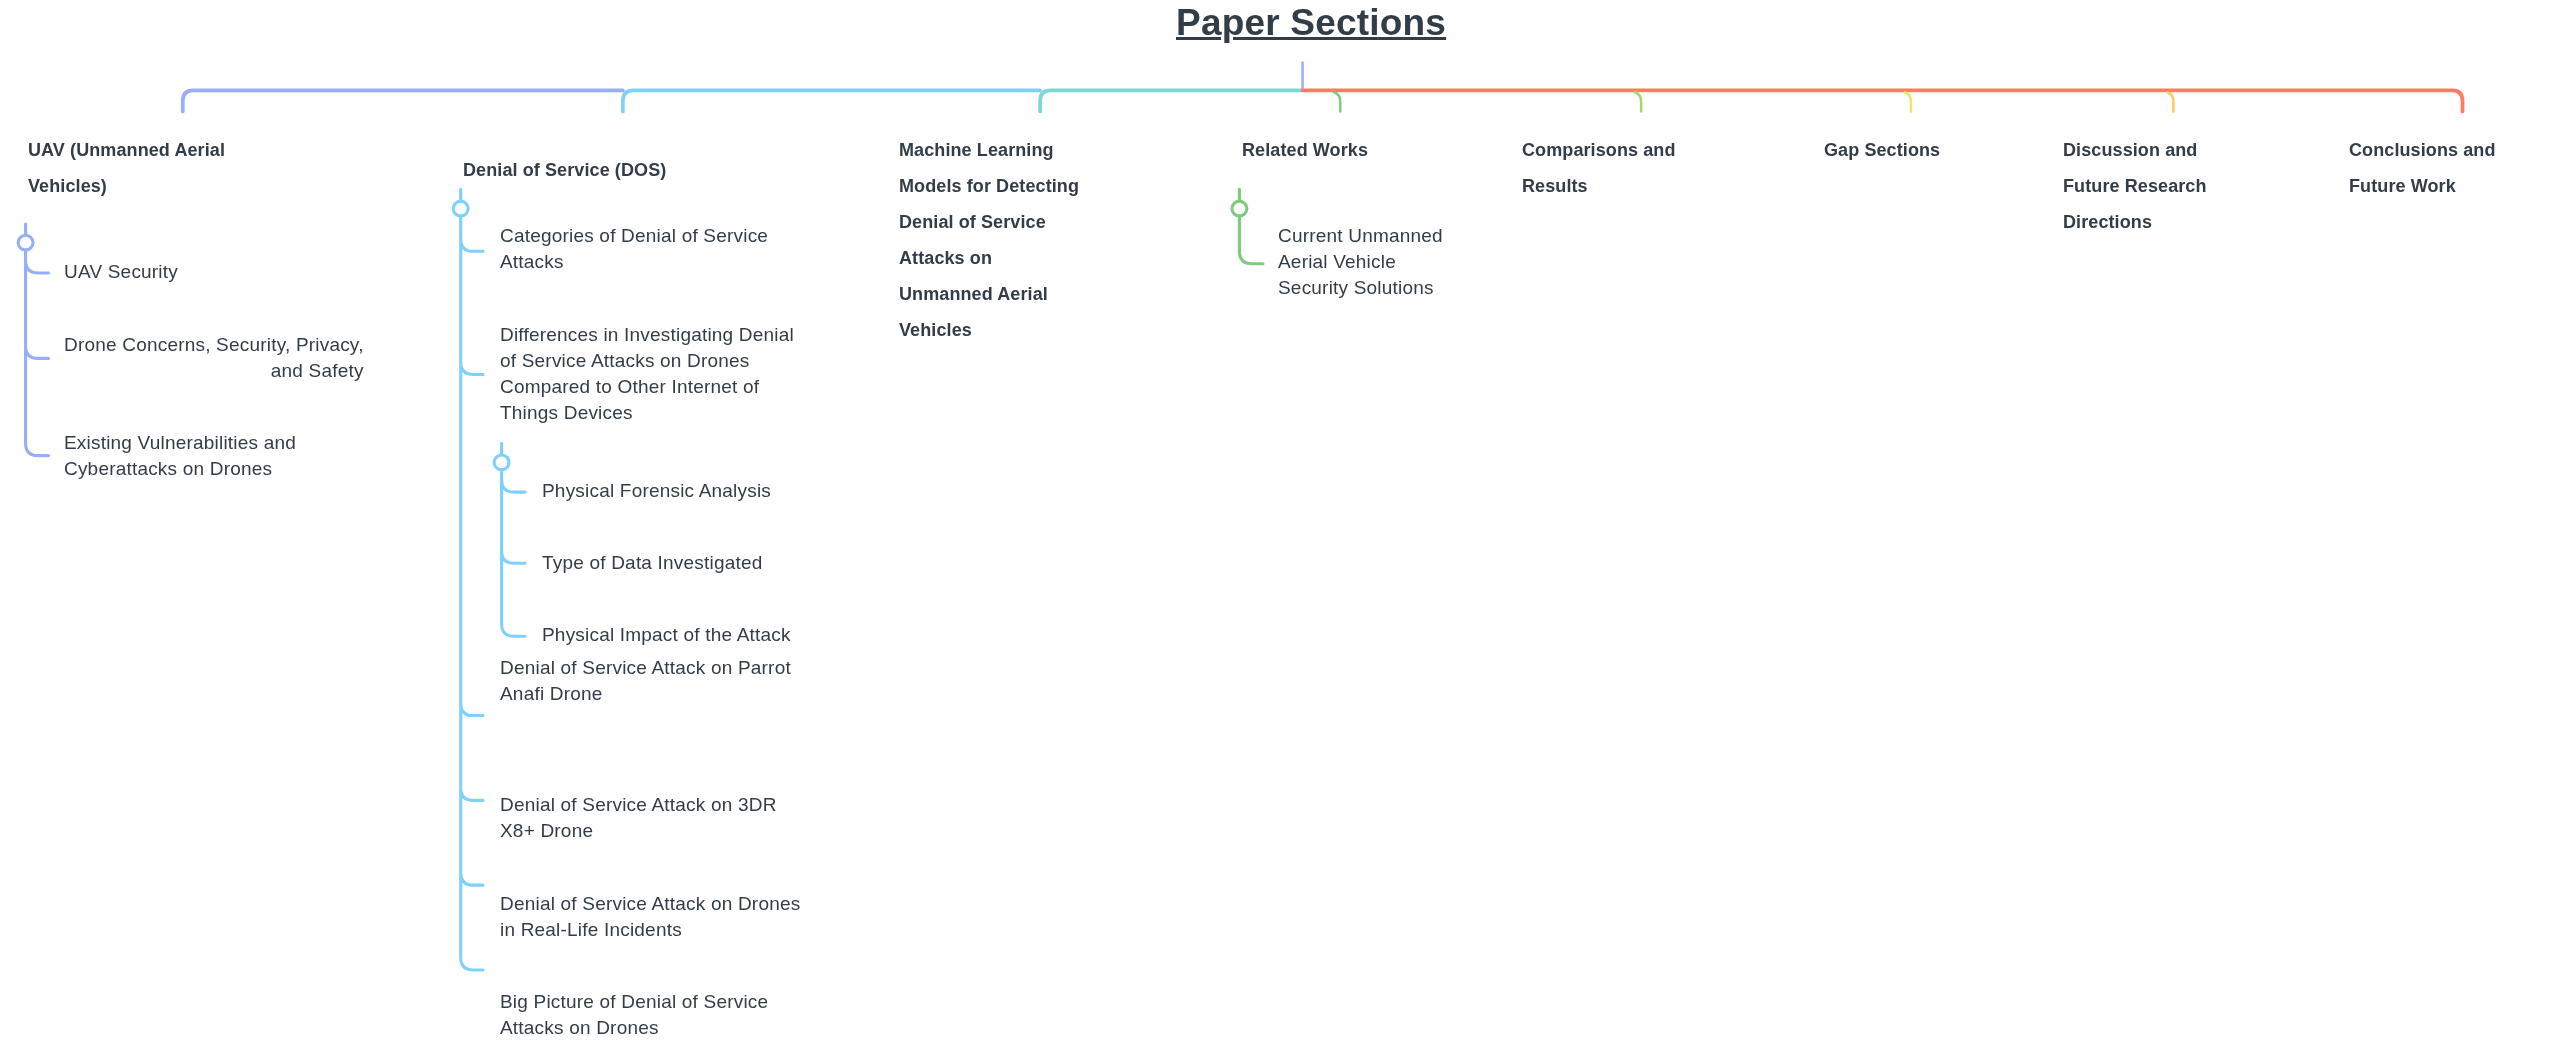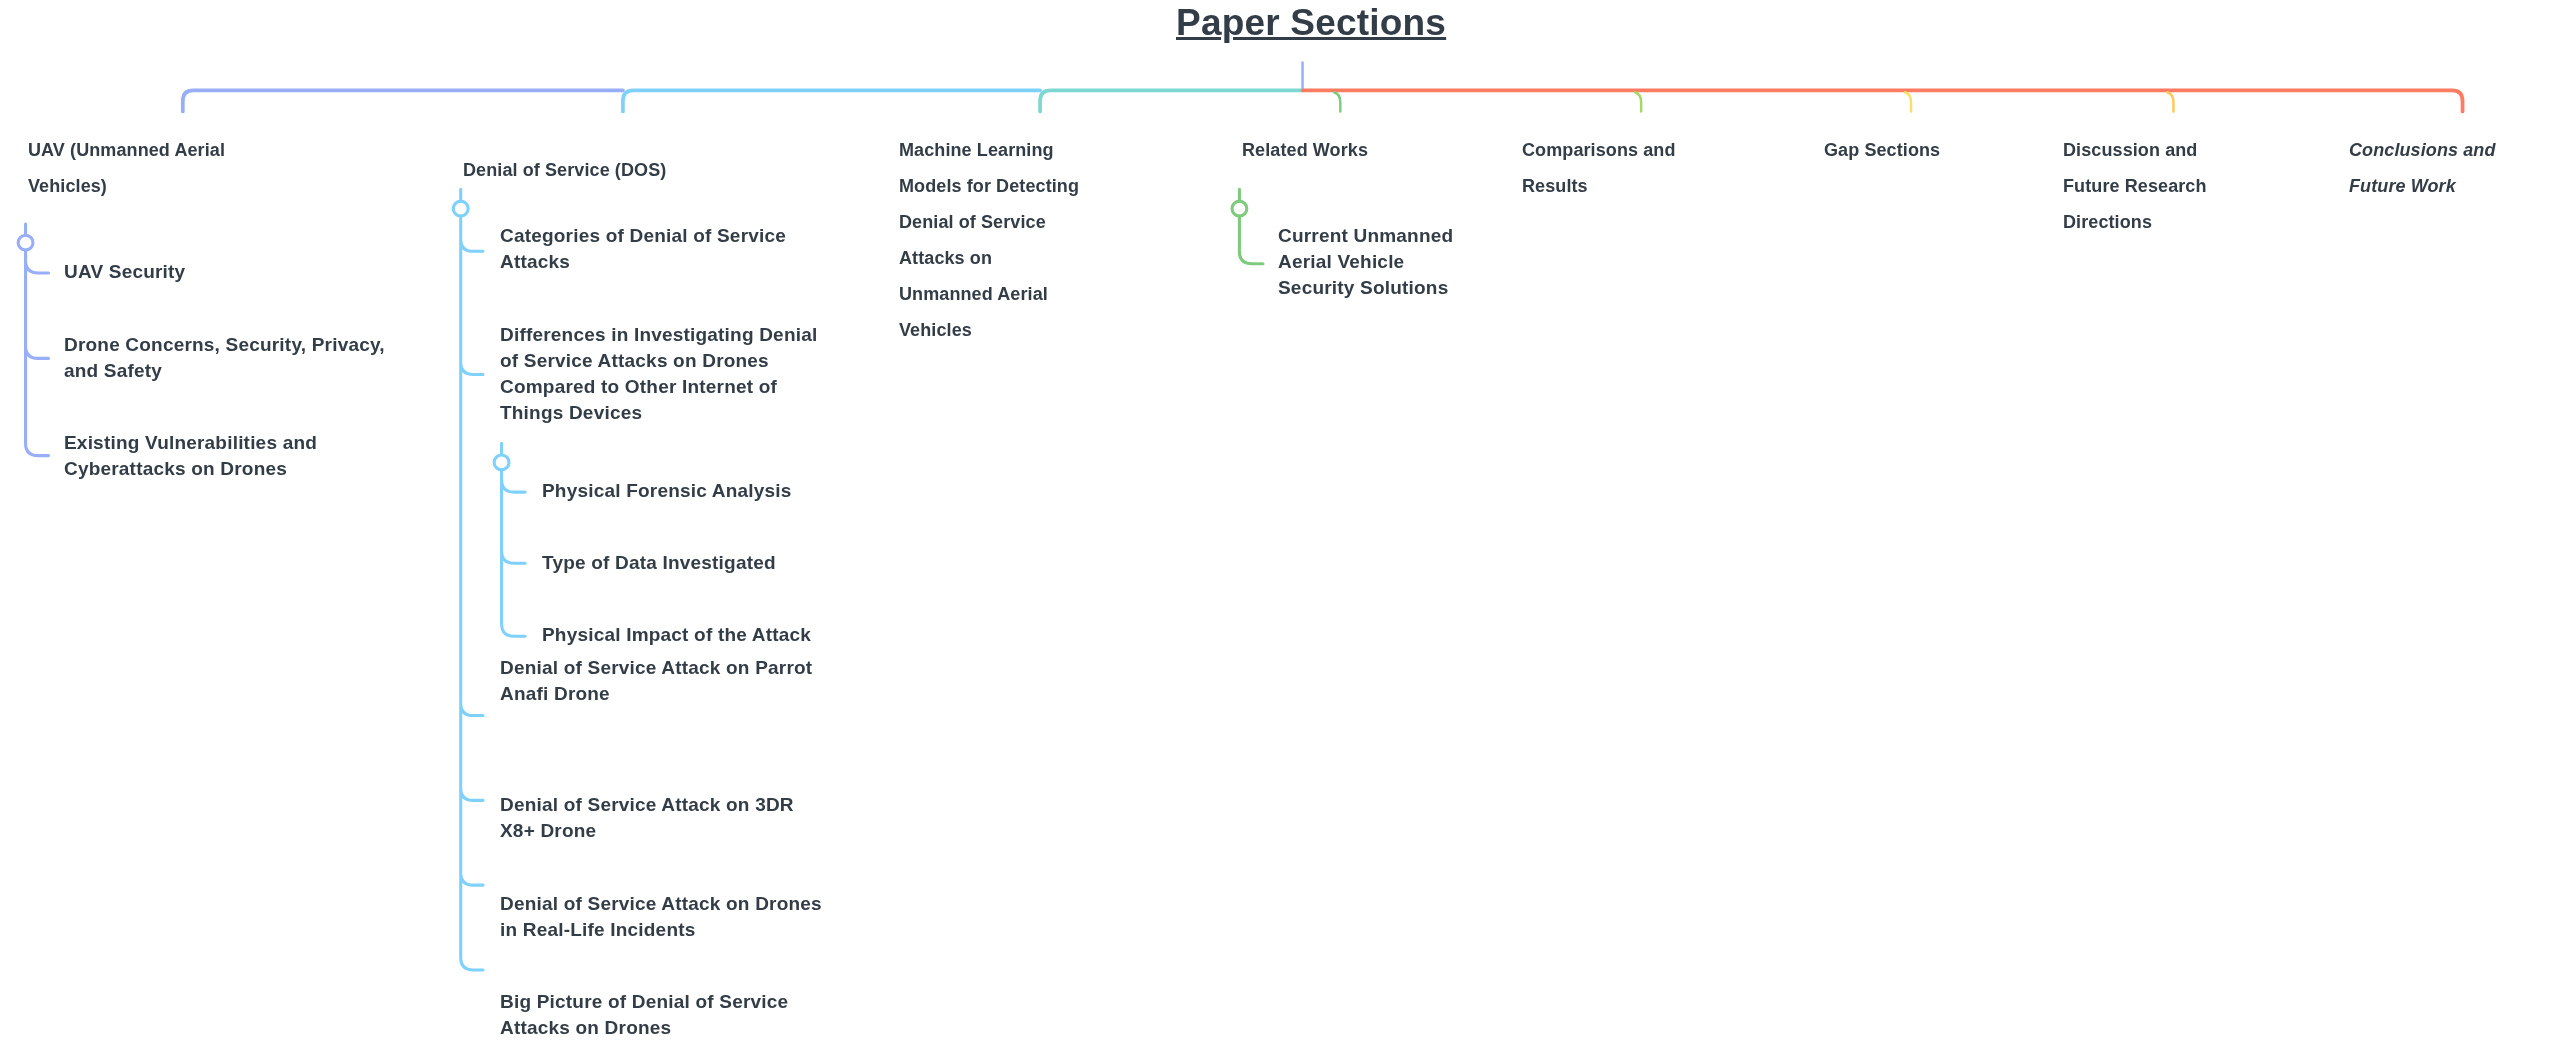--- a/index.html
+++ b/index.html
@@ -3,21 +3,21 @@
 <meta charset="utf-8">
 <style>
   html, body { margin: 0; padding: 0; background: #ffffff; }
   body { width: 2576px; height: 1056px; position: relative; overflow: hidden;
          font-family: "Liberation Sans", "DejaVu Sans", sans-serif; color: #333d47; }
   .connectors { position: absolute; left: 0; top: 0; width: 2576px; height: 1056px; pointer-events: none; }
   .title { position: absolute; left: 1176px; width: 248px; top: 5px; text-align: left;
            font-size: 37px; line-height: 35px; font-weight: 600; letter-spacing: 0.2px; white-space: nowrap; text-decoration: underline; }
   .section { position: absolute; top: 132px; font-size: 18px; line-height: 36px; font-weight: 600;
              white-space: pre-line; letter-spacing: 0.1px; cursor: pointer; }
-  .topic { position: absolute; font-size: 19px; line-height: 26px; font-weight: 700;
+  .topic { position: absolute; font-size: 19px; line-height: 26px; font-weight: 400;
            white-space: pre-line; letter-spacing: 0.2px; cursor: pointer; }
   .node-circle { cursor: pointer; }
 </style>
 </head>
 <body>
 
 <svg class="connectors" viewBox="0 0 4161 1706" xmlns="http://www.w3.org/2000/svg" fill="none" stroke-linecap="round">
 
   <line x1="2104" y1="101" x2="2104" y2="146" stroke="#98aef8" stroke-width="4"></line>
 
@@ -66,25 +66,25 @@
 Attacks on
 Unmanned Aerial
 Vehicles</div>
 <div class="section" style="left:1242px;text-align:right;">Related Works</div>
 <div class="section" style="left:1522px;">Comparisons and
 Results</div>
 <div class="section" style="left:1824px;">Gap Sections</div>
 <div class="section" style="left:2063px;">Discussion and
 Future Research
 Directions</div>
-<div class="section" style="left:2349px;font-style:italic;">Conclusions and
+<div class="section" style="left:2349px;">Conclusions and
 Future Work</div>
 
 <div class="topic" style="left:64px; top:259px;">UAV Security</div>
-<div class="topic" style="left:64px; top:332px;">Drone Concerns, Security, Privacy,
+<div class="topic" style="left:64px; top:332px;text-align:right;">Drone Concerns, Security, Privacy,
 and Safety</div>
 <div class="topic" style="left:64px; top:430px;">Existing Vulnerabilities and
 Cyberattacks on Drones</div>
 
 <div class="topic" style="left:500px; top:223px;">Categories of Denial of Service
 Attacks</div>
 <div class="topic" style="left:500px; top:322px;">Differences in Investigating Denial
 of Service Attacks on Drones
 Compared to Other Internet of
 Things Devices</div>

